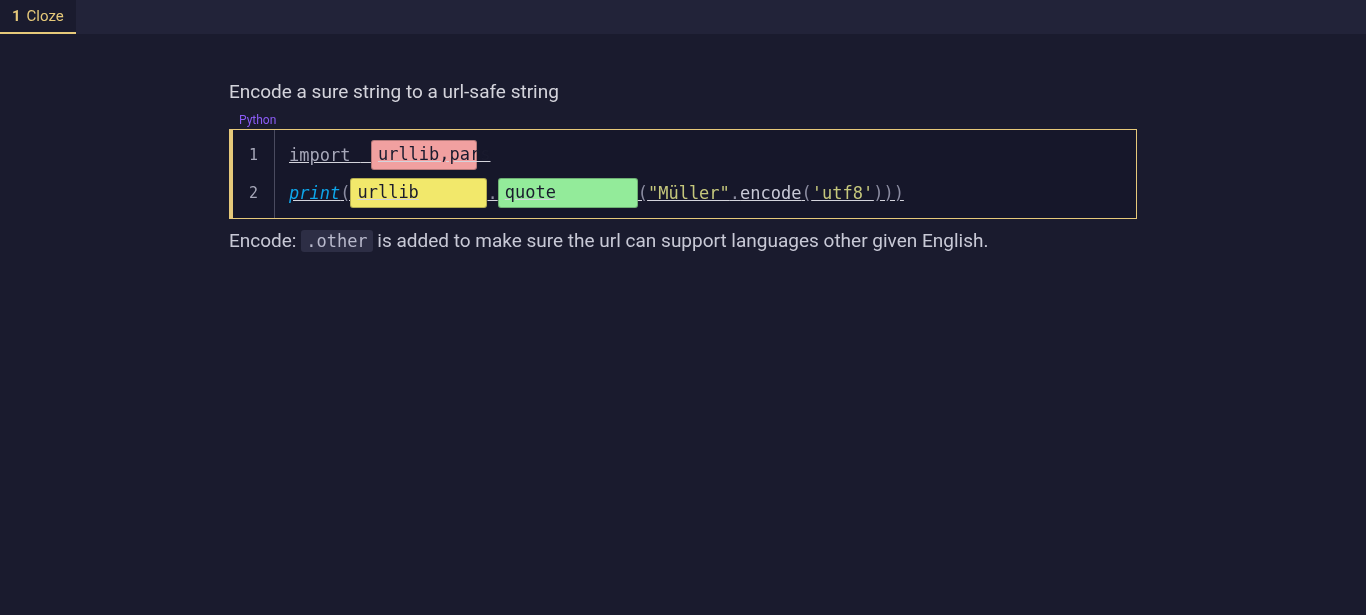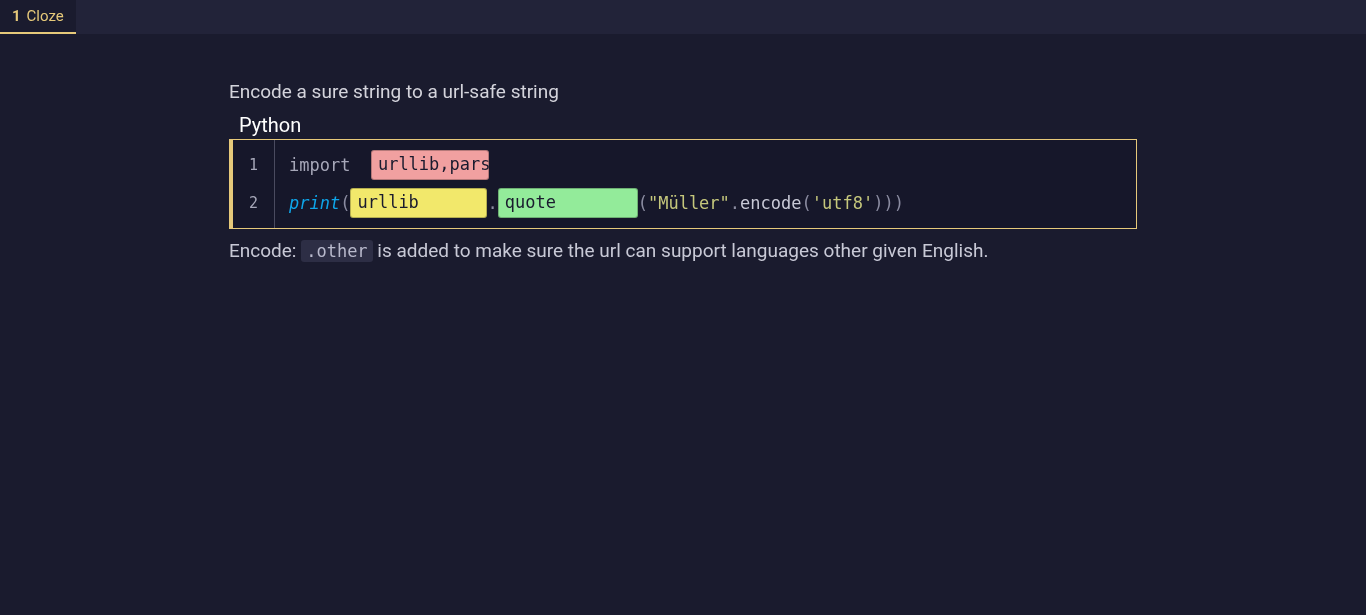--- a/index.html
+++ b/index.html
@@ -37,22 +37,22 @@
   }
   .inner {
     width: 908px;
   }
   .prompt {
     font-size: 19px;
     color: #d4d4dc;
     margin-bottom: 10px;
   }
   .lang-label {
-    color: #ffffff;
-    font-size: 20px;
+    color: #8b5cf6;
+    font-size: 12px;
     margin-left: 10px;
     margin-bottom: 2px;
   }
   .code-box {
     border: 1px solid #e6c97a;
     border-left: 4px solid #e6c97a;
     background: #16172a;
     display: flex;
     font-family: "DejaVu Sans Mono", Menlo, Consolas, monospace;
     font-size: 17px;
@@ -65,20 +65,21 @@
     text-align: center;
   }
   .gutter div {
     height: 38px;
     line-height: 38px;
     font-size: 15px;
   }
   .code-lines {
     flex: 1;
     padding: 6px 0 6px 14px;
+    text-decoration: underline;
   }
   .line {
     height: 38px;
     display: flex;
     align-items: center;
     gap: 0;
     white-space: pre;
   }
   .kw-import { color: #a6a7b8; }
   .kw-print  { color: #0ea5e9; font-style: italic; }
@@ -86,21 +87,21 @@
   .string    { color: #c5c77c; }
   .ident     { color: #c8c9d6; }
   .cloze {
     display: inline-block;
     border-radius: 3px;
     padding: 2px 6px;
     border: 1px solid rgba(0,0,0,0.25);
     font-family: inherit;
     line-height: 1.4;
   }
-  .cloze-red    { background: #f1a0a0; color: #1a1b2e; width: 118px; }
+  .cloze-red    { background: #f1a0a0; color: #1a1b2e; width: 106px; }
   .cloze-yellow { background: #f2e86b; color: #1a1b2e; width: 137px; }
   .cloze-green  { background: #93eb9a; color: #1a1b2e; width: 140px; }
   .notice {
     margin-top: 10px;
     font-size: 19px;
     color: #c8c9d6;
   }
   .inline-code {
     font-family: "DejaVu Sans Mono", Menlo, Consolas, monospace;
     background: #2d2e45;

